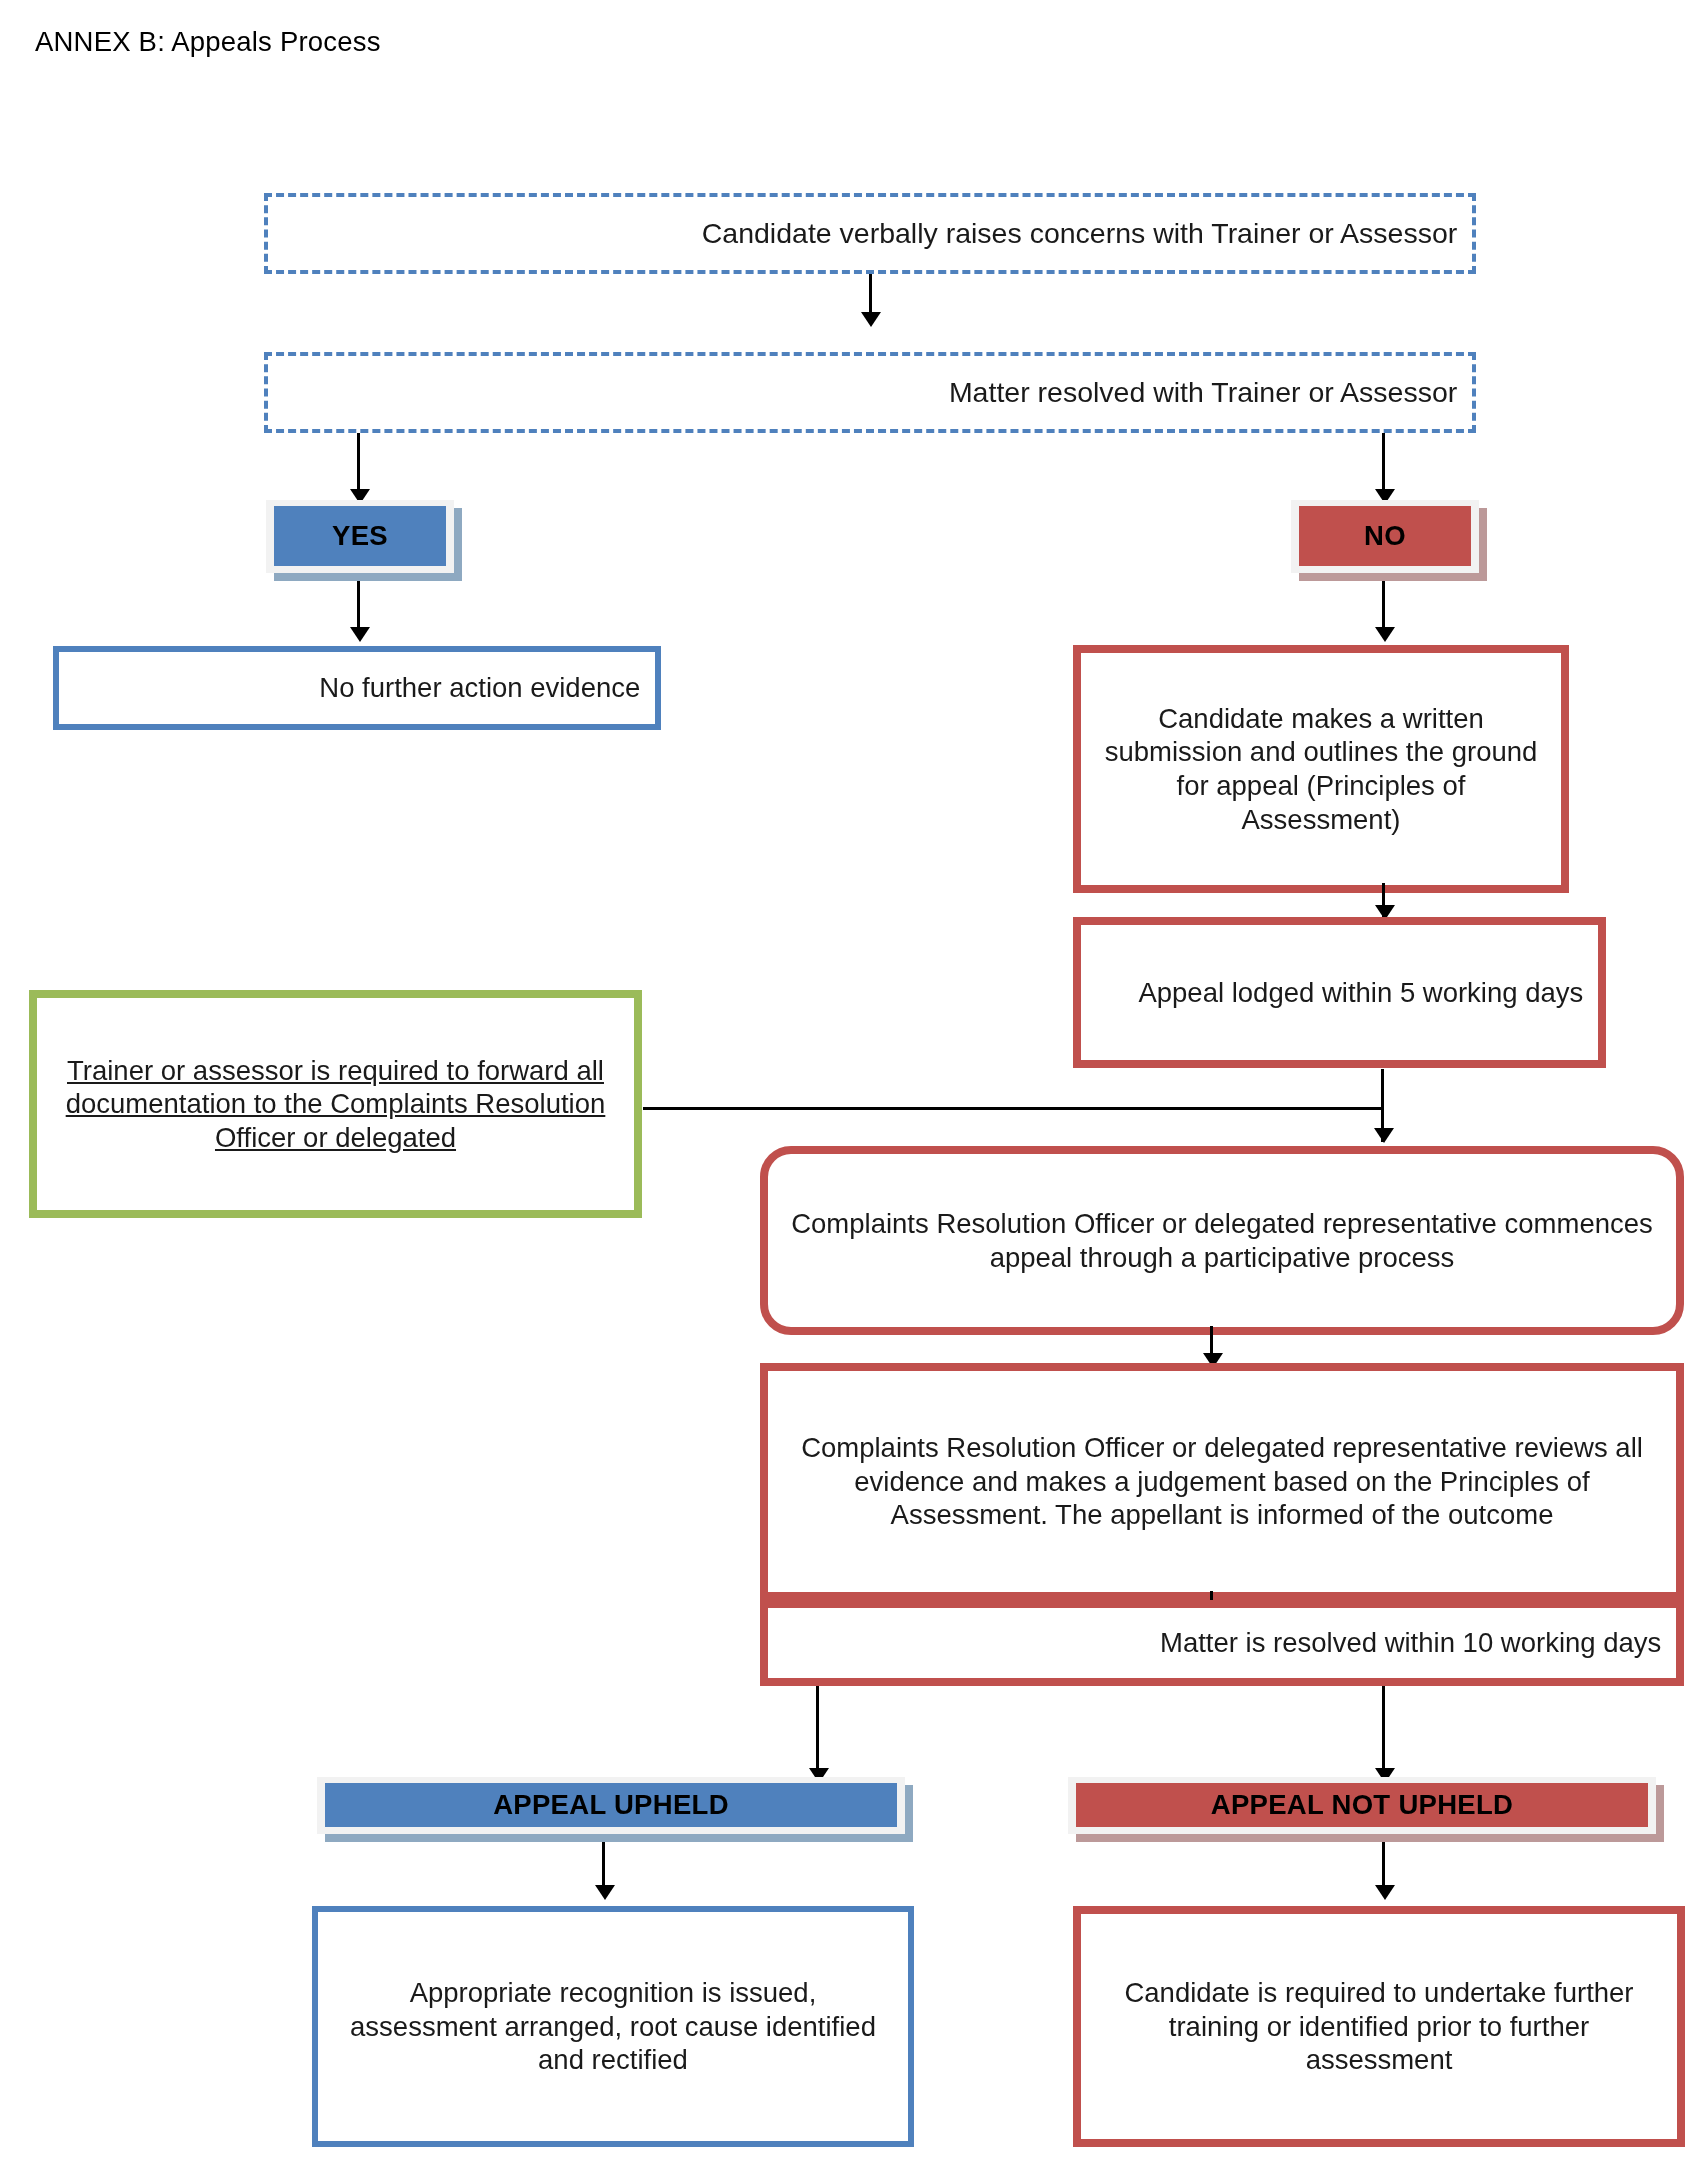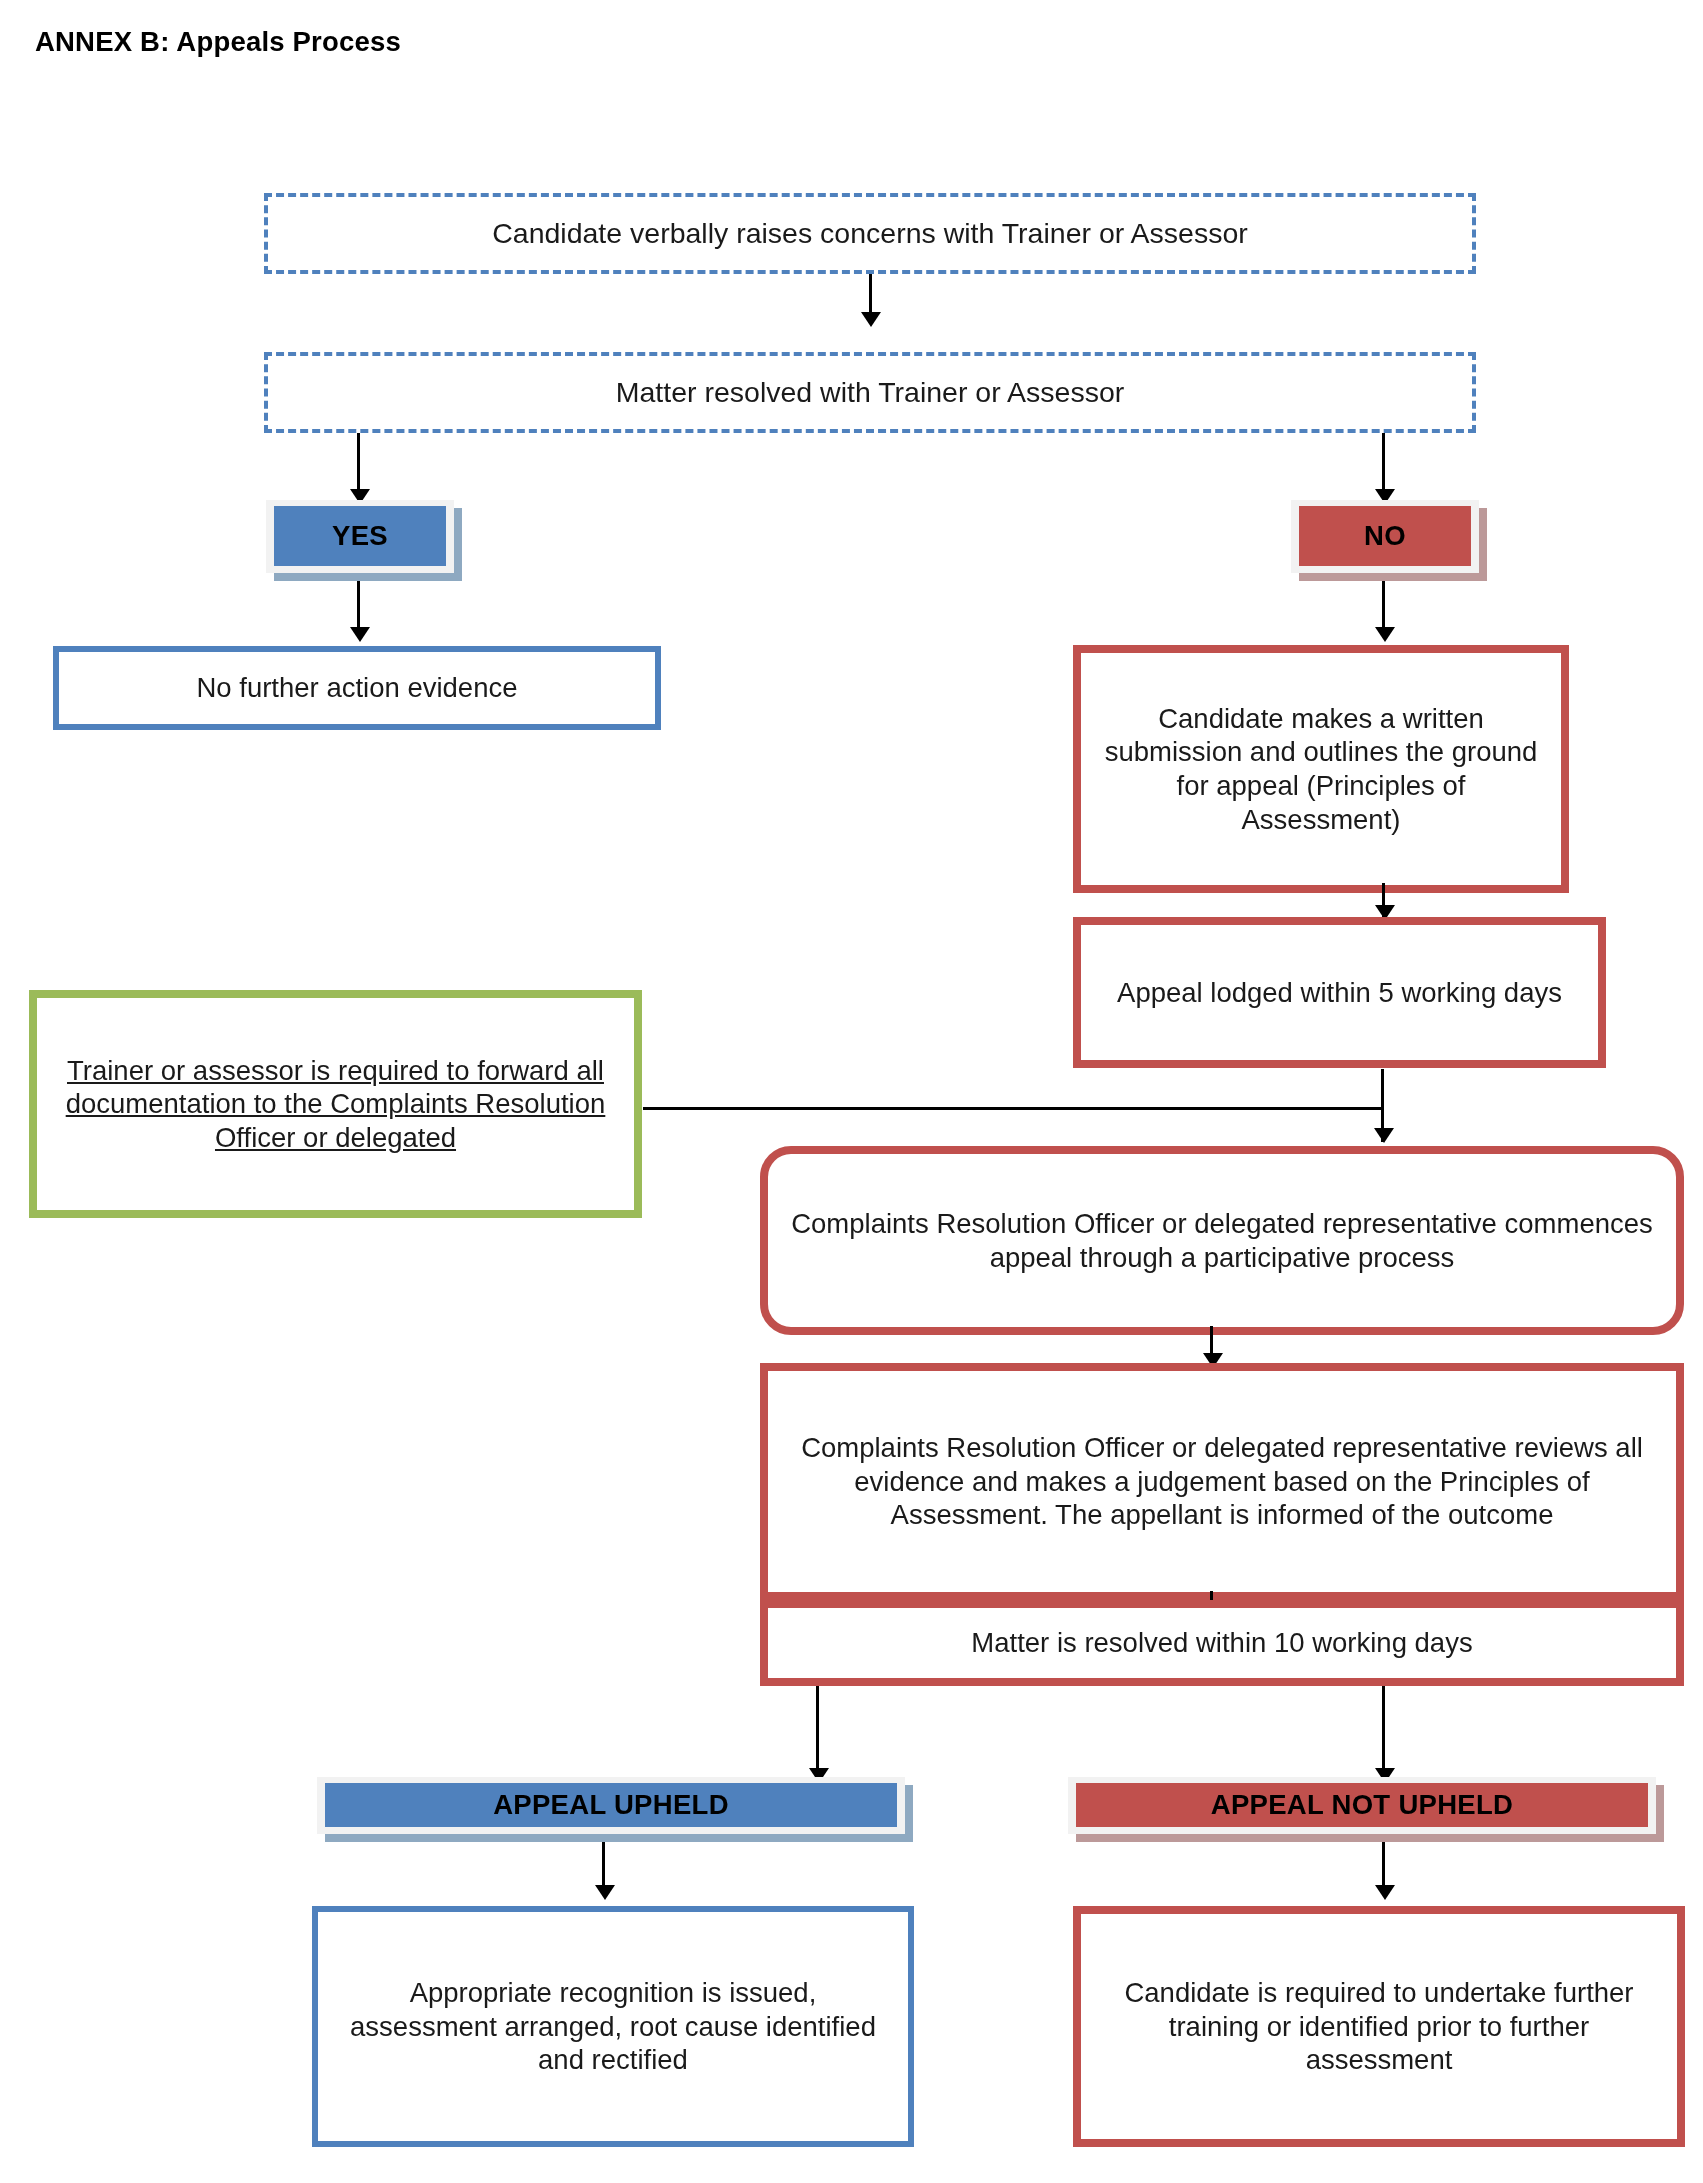--- a/index.html
+++ b/index.html
@@ -17,32 +17,32 @@
     height: 2184px;
     background: #ffffff;
     overflow: hidden;
   }
 
   .title {
     position: absolute;
     left: 35px;
     top: 26px;
     font-size: 27.5px;
-    font-weight: bold;
+    font-weight: normal;
     letter-spacing: 0.2px;
     color: #000000;
   }
 
   
   .node {
     position: absolute;
     box-sizing: border-box;
     display: flex;
     align-items: center;
-    justify-content: center;
+    justify-content: flex-end;
     text-align: center;
     background: #ffffff;
     font-size: 27.5px;
     line-height: 1.22;
     color: #1a1a1a;
     padding: 5.5px 14.7px;
   }
 
   .node.dashed {
     border: 4.6px dashed #4F81BD;

